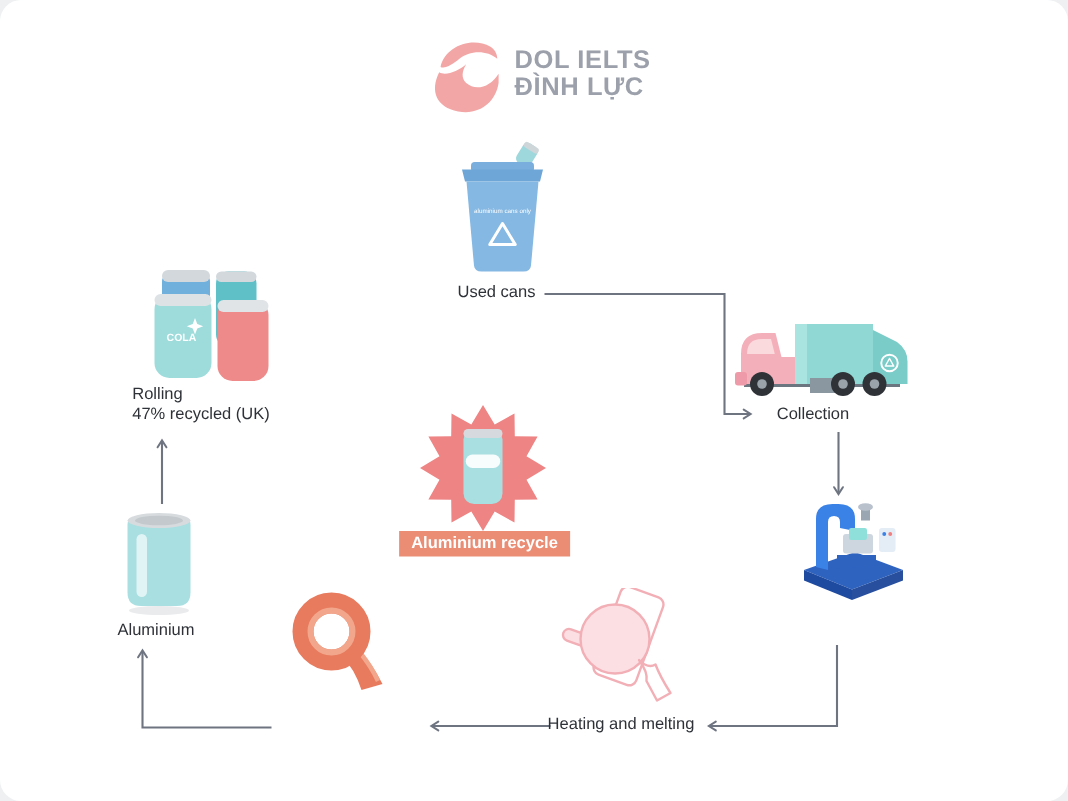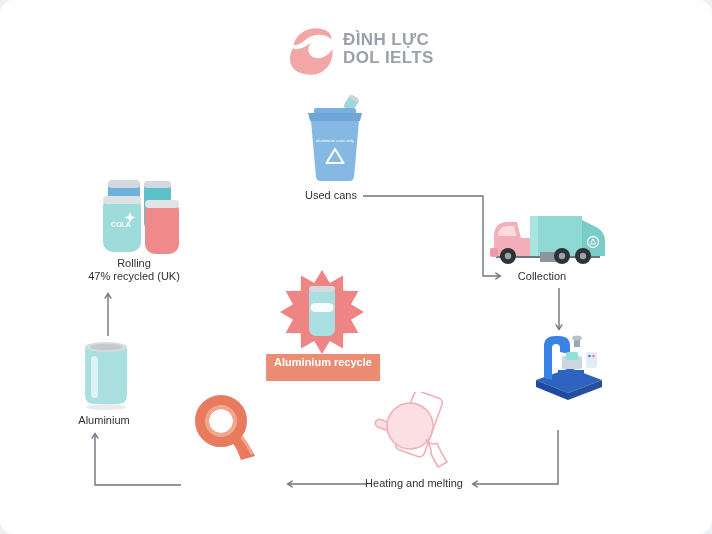--- a/index.html
+++ b/index.html
@@ -1,26 +1,26 @@
 <!DOCTYPE html>
 <html><head>
 <meta charset="utf-8">
 <style>
   html,body{margin:0;padding:0;background:#eef0f2;font-family:"Liberation Sans",sans-serif;}
   .canvas{position:relative;width:712px;height:534px;background:#ffffff;border-radius:14px;overflow:hidden;}
   .icon{position:absolute;display:block;}
   .connectors{position:absolute;left:0;top:0;pointer-events:none;}
   .lbl{position:absolute;transform:translateX(-50%);white-space:nowrap;font-size:11px;color:#2e3238;
-       text-align:center;line-height:13px;}
+       text-align:left;line-height:13px;}
   .logo{position:absolute;left:282px;top:22px;display:flex;align-items:center;}
   .logo-text{position:absolute;left:61px;top:9px;font-size:17px;font-weight:bold;color:#9ba0aa;
              line-height:18px;letter-spacing:.4px;white-space:nowrap;}
   .center-label{position:absolute;left:323px;top:354px;transform:translateX(-50%);
                 background:#ea8d74;color:#ffffff;font-size:11px;font-weight:bold;
-                padding:2px 8px 13px 8px;white-space:nowrap;}
+                padding:2px 8px 3px 8px;white-space:nowrap;}
   svg text{font-family:"Liberation Sans",sans-serif;}
 </style>
 </head>
 <body>
 
 <div class="canvas">
 
   <svg class="connectors" width="712" height="534" viewBox="0 0 712 534">
     <defs>
       <marker id="ah" viewBox="0 0 10 10" refX="7" refY="5" markerWidth="6" markerHeight="6" orient="auto">
@@ -36,22 +36,22 @@
       <path d="M108 336 L108 294" marker-end="url(#ah)"></path>
     </g>
   </svg>
 
   <div class="logo">
     <svg class="icon" style="left:0;top:0" width="54" height="56" viewBox="0 0 60 60">
       <path d="M13 24 C16 9 36 1 50 9 C53 11 55 14 55 18 C47 11 34 12 27 18 C22 22 16 26 13 24 Z" fill="#f2a6a6"></path>
       <path d="M12 28 C5 42 10 54 26 57 C42 60 54 50 56 36 L56 29 C50 39 39 42 32 36 C28 32 29 27 32 22 C26 27 17 31 12 28 Z" fill="#f2a6a6"></path>
     </svg>
     <div class="logo-text">
+      <div>DOL IELTS</div>
       <div>ĐÌNH LỰC</div>
-      <div>DOL IELTS</div>
     </div>
   </div>
 
   <svg class="icon" style="left:302px;top:93px" width="66" height="96" viewBox="0 0 66 96">
     <g transform="rotate(32 50 10)">
       <rect x="44" y="3" width="11" height="15" rx="3.5" fill="#9fd8dc"></rect>
       <rect x="44" y="3" width="11" height="4" rx="2" fill="#cfd6da"></rect>
     </g>
     <rect x="12" y="15" width="42" height="7" rx="2.5" fill="#79aedd"></rect>
     <path d="M6 20 L60 20 L58 28 L8 28 Z" fill="#6ea6d8"></path>

